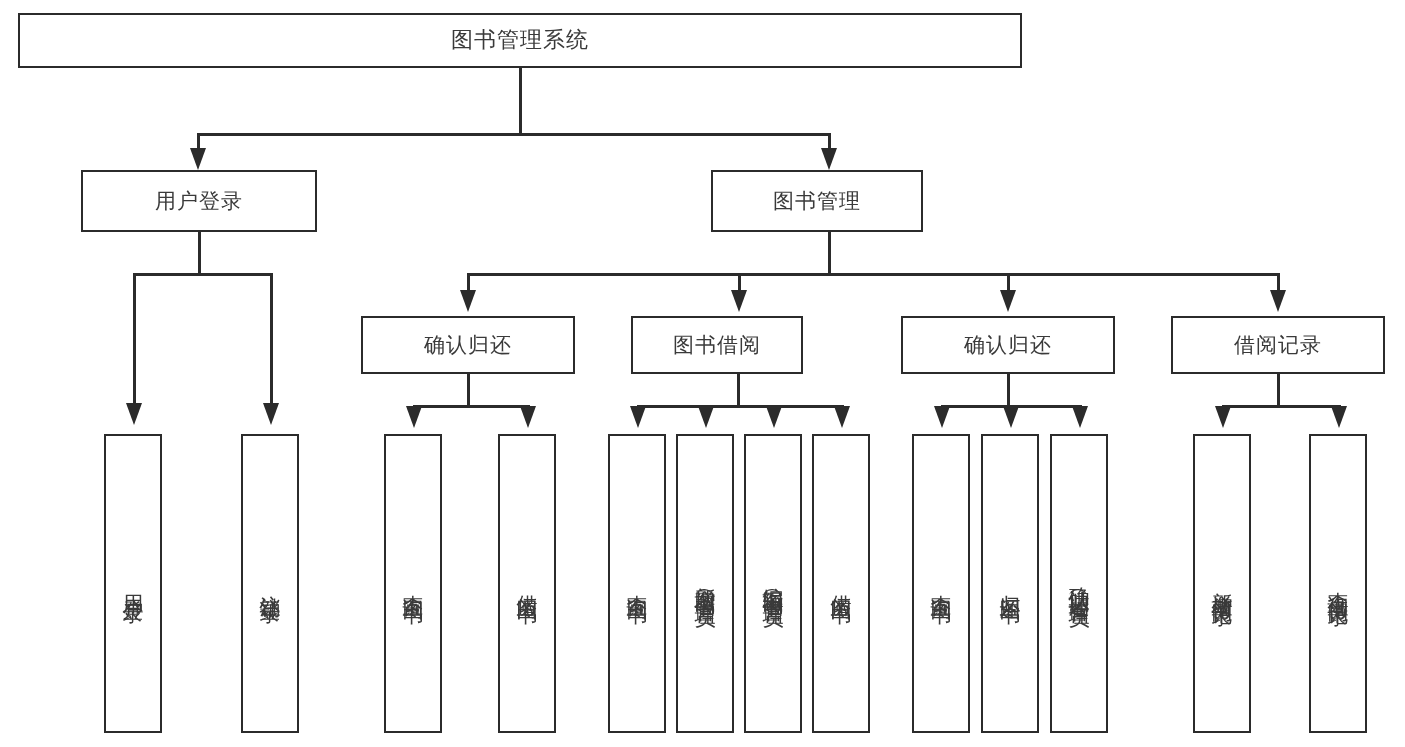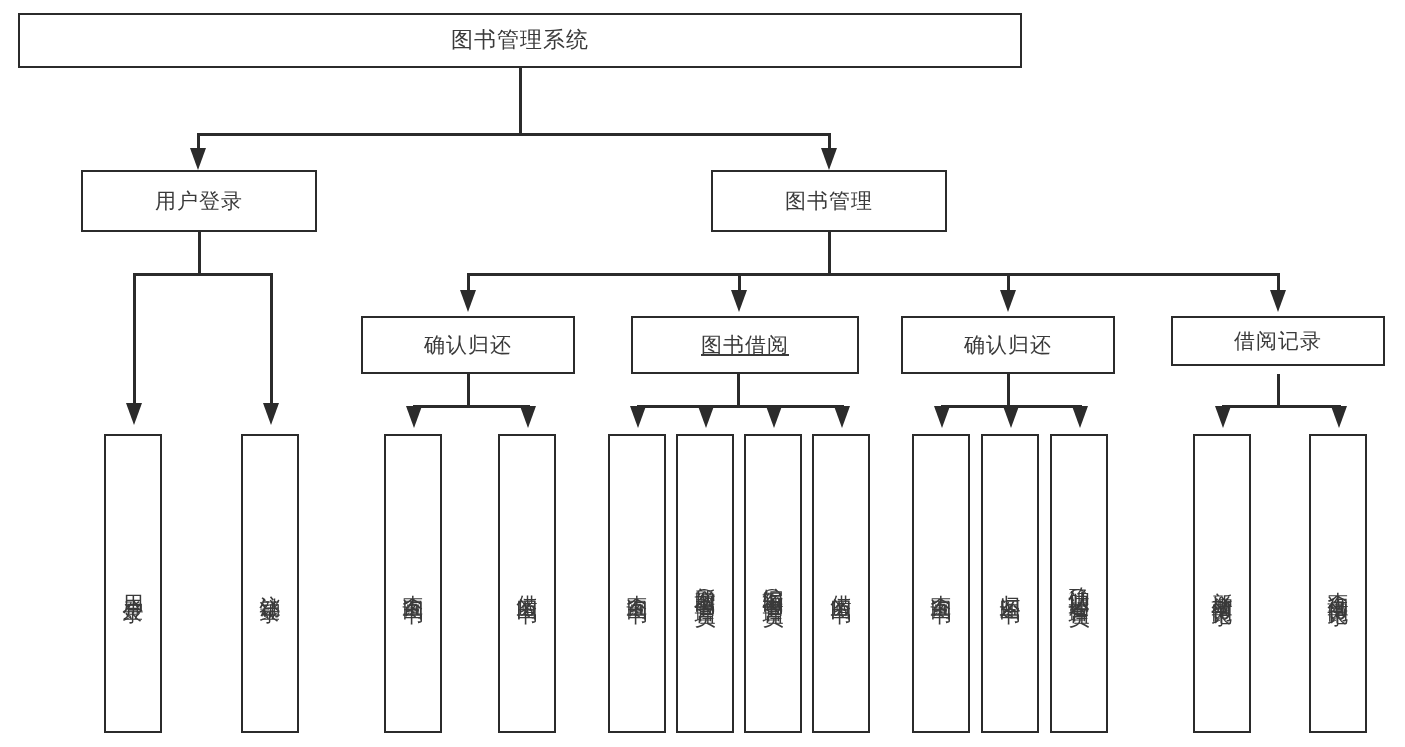--- a/index.html
+++ b/index.html
@@ -94,21 +94,21 @@
   <div class="ln h" style="left:197px; top:133px; width:634px; height:2.5px;"></div>
 
   <div class="ln v" style="left:197px; top:133px; height:22px;"></div>
   <div class="arrow" style="left:190px; top:148px;"></div>
   <div class="ln v" style="left:828px; top:133px; height:22px;"></div>
   <div class="arrow" style="left:821px; top:148px;"></div>
 
   <div class="node h-node" style="left:81px; top:170px; width:236px; height:62px;">
     <span>用户登录</span>
   </div>
-  <div class="node h-node" style="left:711px; top:170px; width:236px; height:62px;">
+  <div class="node h-node" style="left:711px; top:170px; width:212px; height:62px;">
     <span>图书管理</span>
   </div>
 
   <div class="ln v" style="left:198px; top:232px; height:43px;"></div>
   <div class="ln h" style="left:133px; top:273px; width:137px; height:2.5px;"></div>
   <div class="ln v" style="left:133px; top:273px; height:130px;"></div>
   <div class="arrow" style="left:126px; top:403px;"></div>
   <div class="ln v" style="left:270px; top:273px; height:130px;"></div>
   <div class="arrow" style="left:263px; top:403px;"></div>
 
@@ -119,27 +119,27 @@
   <div class="ln v" style="left:738px; top:273px; height:22px;"></div>
   <div class="arrow" style="left:731px; top:290px;"></div>
   <div class="ln v" style="left:1007px; top:273px; height:22px;"></div>
   <div class="arrow" style="left:1000px; top:290px;"></div>
   <div class="ln v" style="left:1277px; top:273px; height:22px;"></div>
   <div class="arrow" style="left:1270px; top:290px;"></div>
 
   <div class="node h-node" style="left:361px; top:316px; width:214px; height:58px;">
     <span>确认归还</span>
   </div>
-  <div class="node h-node" style="left:631px; top:316px; width:228px; height:58px;text-decoration:underline;">
+  <div class="node h-node" style="left:631px; top:316px; width:172px; height:58px;">
     <span>图书借阅</span>
   </div>
   <div class="node h-node" style="left:901px; top:316px; width:214px; height:58px;">
     <span>确认归还</span>
   </div>
-  <div class="node h-node" style="left:1171px; top:316px; width:214px; height:50px;">
+  <div class="node h-node" style="left:1171px; top:316px; width:214px; height:58px;">
     <span>借阅记录</span>
   </div>
 
   <div class="ln v" style="left:467px; top:374px; height:33px;"></div>
   <div class="ln h" style="left:413px; top:405px; width:116px; height:2.5px;"></div>
   <div class="ln v" style="left:413px; top:405px; height:8px;"></div>
   <div class="arrow" style="left:406px; top:406px;"></div>
   <div class="ln v" style="left:527px; top:405px; height:8px;"></div>
   <div class="arrow" style="left:520px; top:406px;"></div>
 

